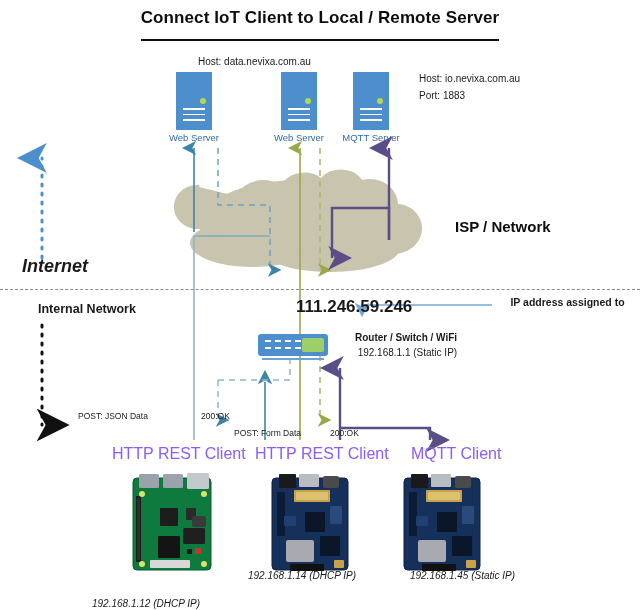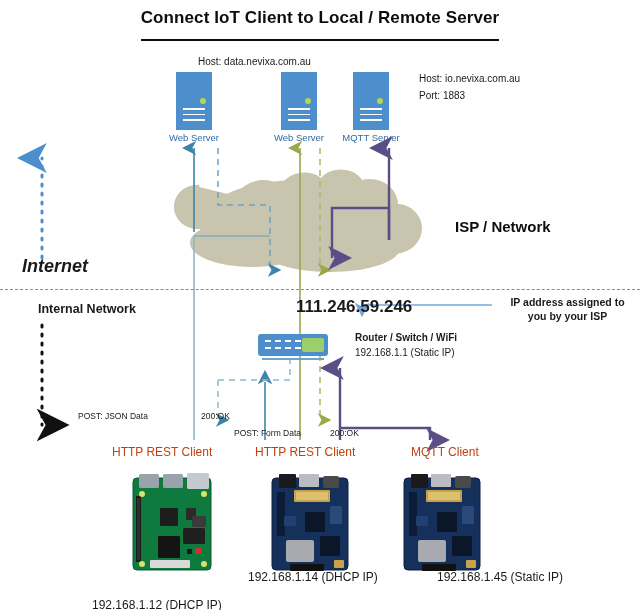--- a/index.html
+++ b/index.html
@@ -40,29 +40,29 @@
   #internal-label{left:18px;top:302px;font-size:12.5px;font-weight:bold;padding-left:20px;}
 
   
   #public-ip{left:252px;top:297px;font-size:17px;font-weight:bold;margin-left:44px;}
   #isp-note{left:500px;top:295px;font-size:10.5px;font-weight:bold;line-height:14px;
             text-align:center;width:135px;}
   #router{left:258px;top:334px;width:70px;height:22px;background:#4d8fcc;border-radius:3px;}
   .rport{position:absolute;background:#ffffff;width:6px;height:2px;}
   #router-green{position:absolute;right:4px;top:4px;width:22px;height:14px;background:#9ccf6a;border-radius:2px;}
   #router-shadow{left:262px;top:358px;width:62px;height:1.5px;background:#6aa2d4;}
-  #router-note{left:355px;top:330px;font-size:10px;line-height:15px;}
+  #router-note{left:355px;top:330px;font-size:10px;line-height:15px;text-align:right;}
   #router-note .l1{font-weight:bold;}
 
   
-  .client-label{font-size:12px;color:#c2410c;white-space:nowrap;}
+  .client-label{font-size:16px;color:#8b5cf6;white-space:nowrap;}
   .flow-label{font-size:8.5px;color:#1a1a1a;white-space:nowrap;}
 
   
-  .board-caption{font-size:12px;white-space:nowrap;}
+  .board-caption{font-size:10px;white-space:nowrap;font-style:italic;}
 
   svg{position:absolute;left:0;top:0;width:640px;height:610px;overflow:visible;}
   #arrows{pointer-events:none;}
 </style>
 </head>
 <body>
 
 <div class="abs" id="title">
   <span>Connect IoT Client to Local / Remote Server</span>
 </div>
@@ -180,21 +180,20 @@
 
 <div class="abs" id="isp-label">ISP / Network</div>
 
 <div class="abs" id="divider"></div>
 <div class="abs" id="internet-label">Internet</div>
 <div class="abs" id="internal-label">Internal Network</div>
 
 <div class="abs" id="public-ip">111.246.59.246</div>
 <div class="abs" id="isp-note">
   <div>IP address assigned to</div>
-  <div>you by your ISP</div>
 </div>
 
 <div class="abs" id="router">
   <div class="rport" style="left:7px;top:6px;"></div>
   <div class="rport" style="left:17px;top:6px;"></div>
   <div class="rport" style="left:27px;top:6px;"></div>
   <div class="rport" style="left:37px;top:6px;"></div>
   <div class="rport" style="left:7px;top:13px;"></div>
   <div class="rport" style="left:17px;top:13px;"></div>
   <div class="rport" style="left:27px;top:13px;"></div>
@@ -272,13 +271,13 @@
     <rect x="462" y="506" width="12" height="18" rx="1" fill="#2a4a7c"></rect>
     <rect x="418" y="540" width="28" height="22" rx="2" fill="#a8aab0"></rect>
     <rect x="452" y="536" width="20" height="20" rx="1" fill="#0b1729"></rect>
     <rect x="422" y="564" width="34" height="7" rx="1" fill="#111111"></rect>
     <rect x="466" y="560" width="10" height="8" rx="1" fill="#c8a24a"></rect>
   </g>
 </svg>
 
 <div class="abs board-caption" style="left:92px;top:598px;">192.168.1.12 (DHCP IP)</div>
 <div class="abs board-caption" style="left:248px;top:570px;">192.168.1.14 (DHCP IP)</div>
-<div class="abs board-caption" style="left:410px;top:570px;margin-left:27px;">192.168.1.45 (Static IP)</div>
+<div class="abs board-caption" style="left:410px;top:570px;">192.168.1.45 (Static IP)</div>
 
 </body></html>

